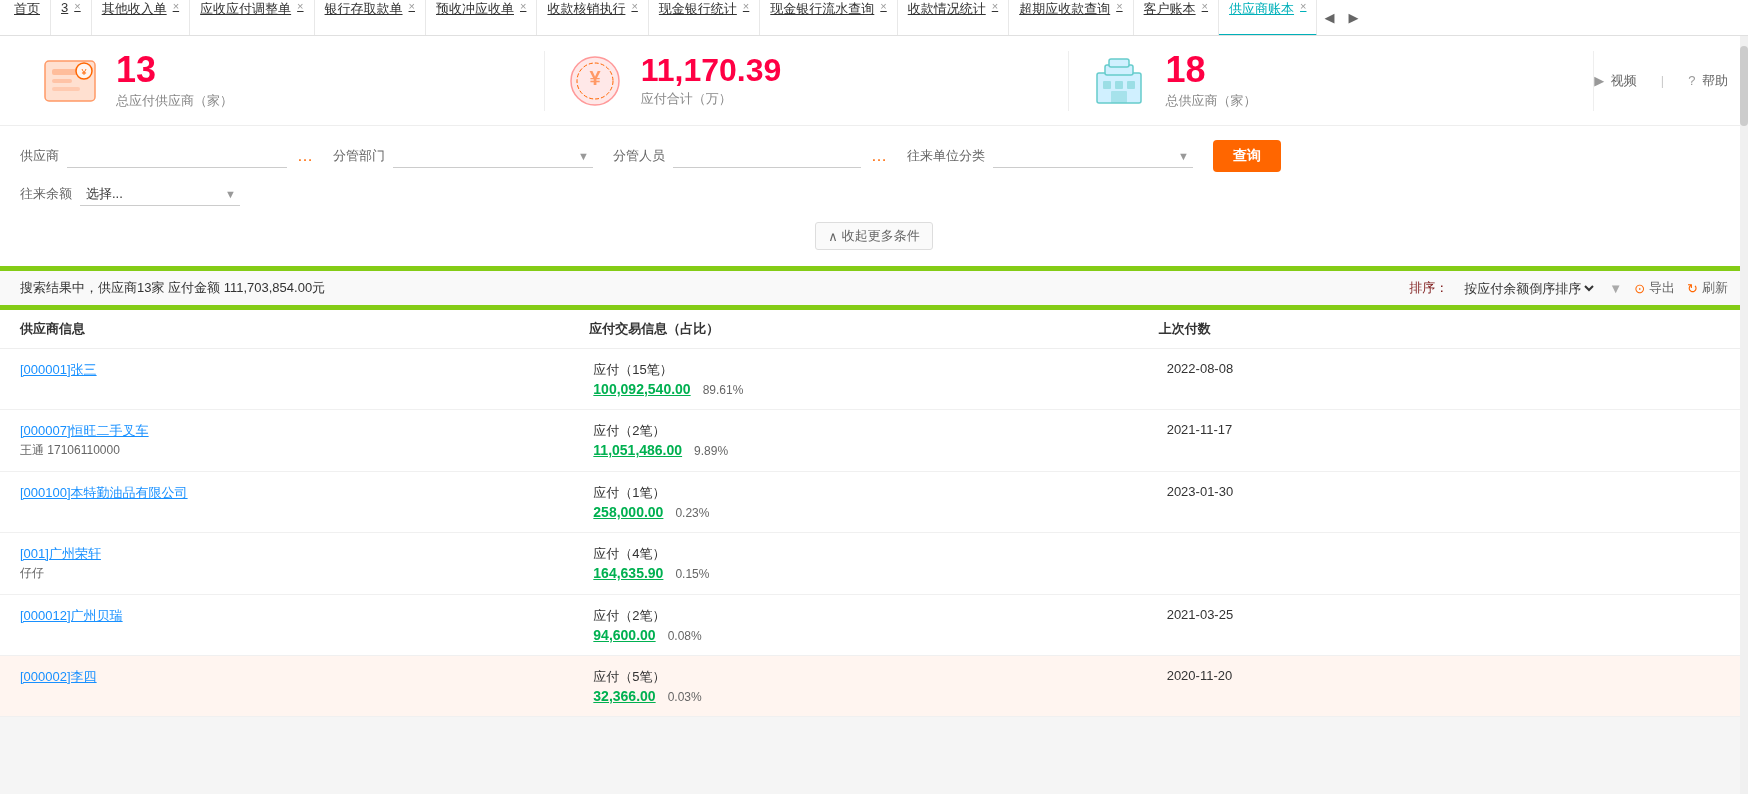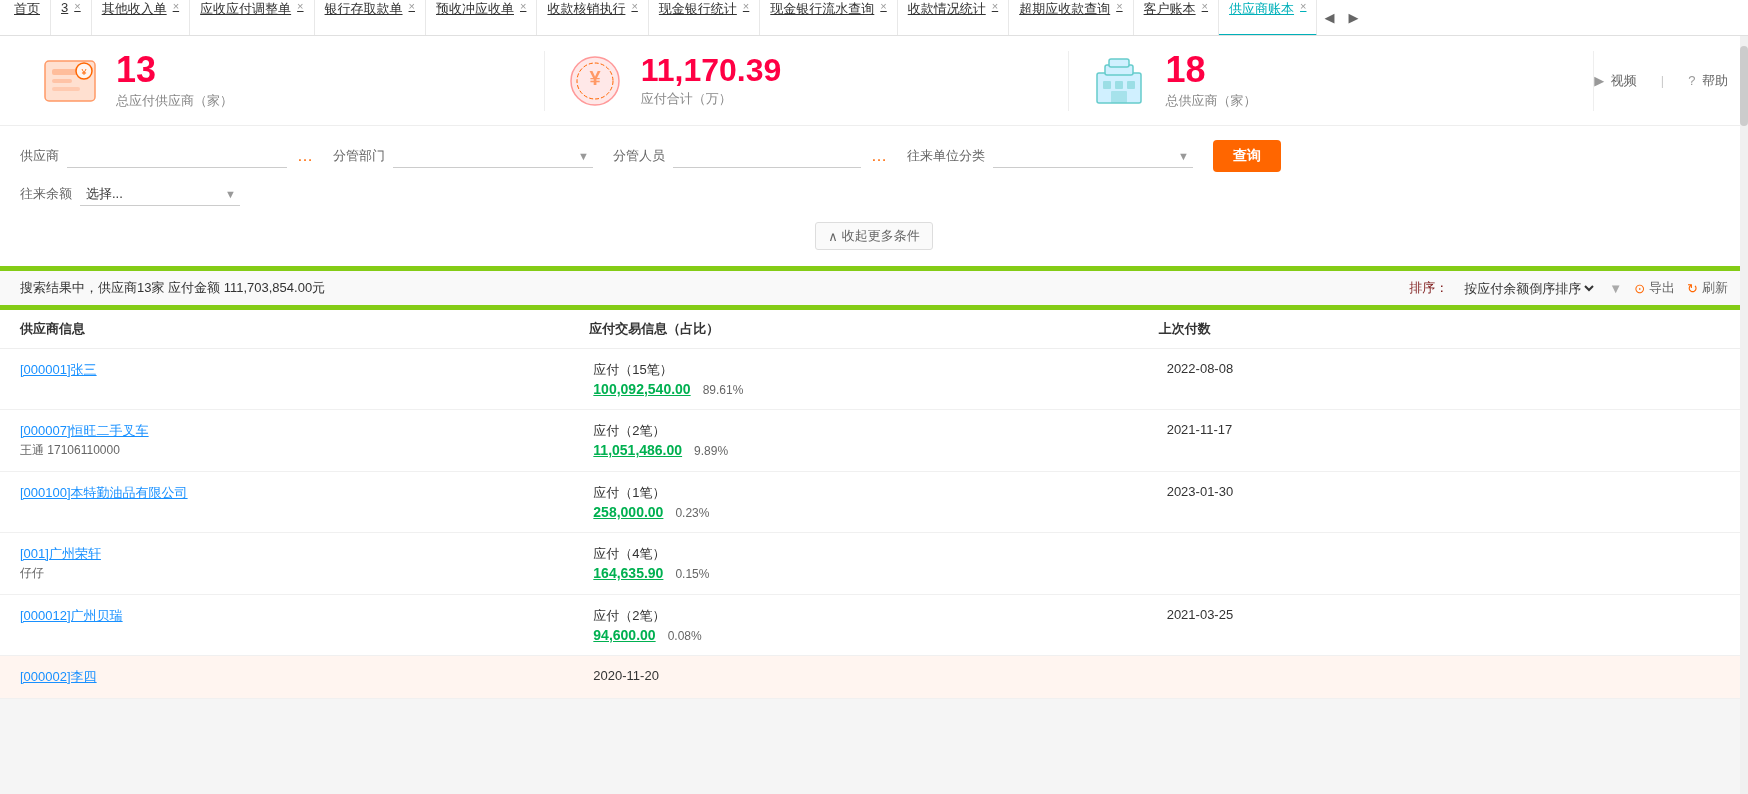--- a/index.html
+++ b/index.html
@@ -395,20 +395,27 @@
       <div>
         <span class="last-pay">2021-03-25</span>
       </div>
       </div>
       <div class="table-row highlighted" style="background: rgb(255, 245, 240);">
       <div>
         <a class="supplier-link">[000002]李四</a>
         
       </div>
       <div>
+        <div class="payable-label">应付（5笔）</div>
+        <div class="payable-row">
+          <span class="payable-amount">32,366.00</span>
+          <span class="payable-pct">0.03%</span>
+        </div>
+      </div>
+      <div>
         <span class="last-pay">2020-11-20</span>
       </div>
       </div>
     </div>
 </div>
 
 <div class="scrollbar-track">
   <div class="scrollbar-thumb"></div>
 </div>
 

